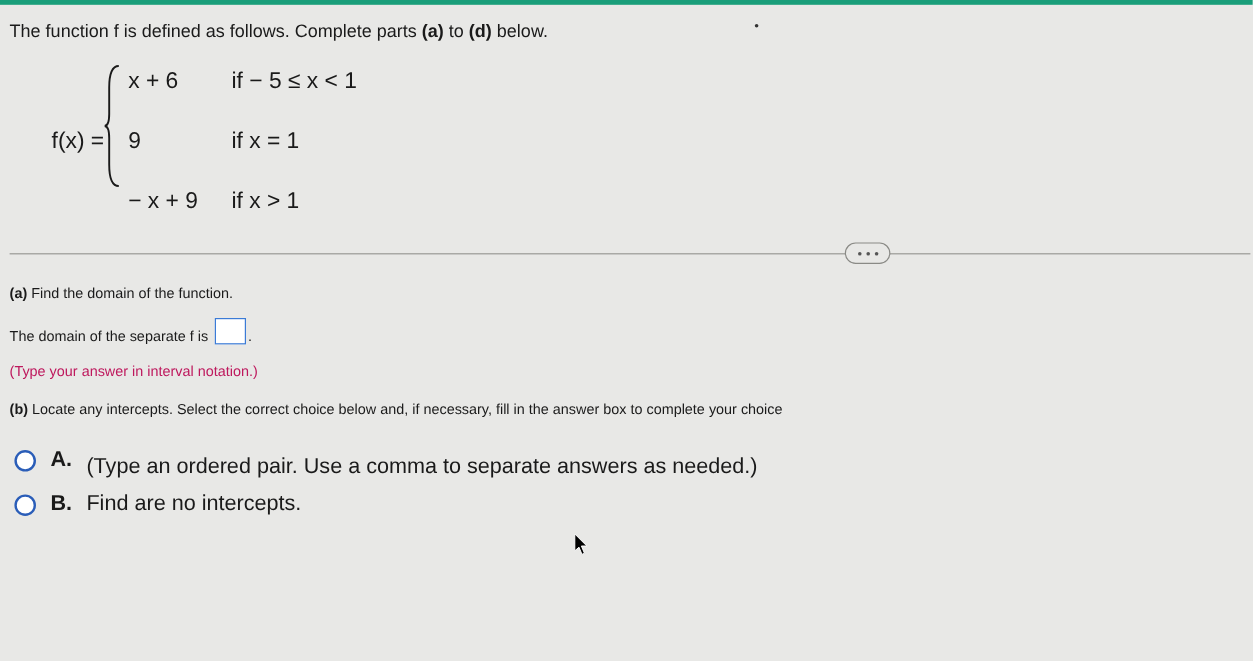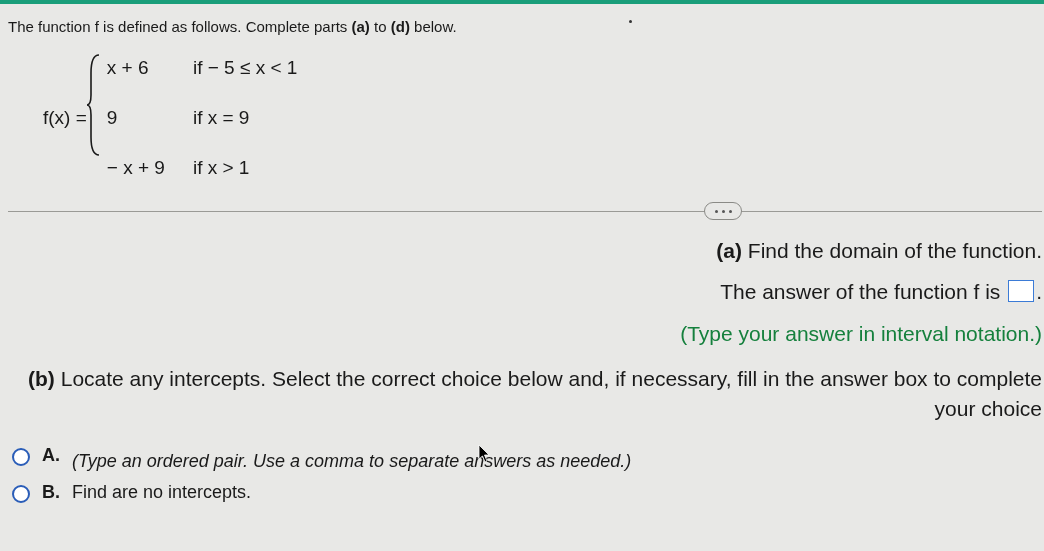--- a/index.html
+++ b/index.html
@@ -69,50 +69,50 @@
     justify-content: center;
   }
   .ellipsis-pill span {
     display: inline-block;
     width: 3px; height: 3px;
     background: #555;
     border-radius: 50%;
     margin: 0 2px;
   }
   .section { margin-bottom: 16px; }
-  .line { margin-bottom: 12px; font-size: 21px; line-height: 1.4; text-align: right; }
+  .line { margin-bottom: 12px; font-size: 12px; line-height: 1.4; }
   .input-box {
     display: inline-block;
     width: 26px;
     height: 22px;
     border: 1.5px solid #3b7bd6;
     background: #fff;
     vertical-align: -3px;
     margin: 0 2px;
   }
   .input-box.gray { border-color: #9a9a96; background: #dedede; }
-  .hint { color: #15803d; }
+  .hint { color: #be185d; }
   .radio-row {
     display: flex;
     align-items: flex-start;
     margin-left: 4px;
     margin-bottom: 10px;
   }
   .radio {
     width: 18px; height: 18px;
     border: 2px solid #2a5db8;
     border-radius: 50%;
     flex-shrink: 0;
     margin-top: 3px;
     margin-right: 12px;
     background: #fff;
   }
   .radio-label { font-weight: bold; margin-right: 10px; min-width: 20px; }
   .radio-body { flex: 1; }
-  .radio-body .sub { font-size: 18px; margin-top: 6px; font-style: italic; }
+  .radio-body .sub { font-size: 18px; margin-top: 6px; }
   .bold { font-weight: bold; }
   .dot-above {
     position: absolute;
     top: 20px;
     left: 629px;
     width: 3px; height: 3px;
     background: #333;
     border-radius: 50%;
   }
   .cursor {
@@ -138,41 +138,41 @@
     <div class="brace-wrap">
       <div class="brace">
         <svg width="14" height="104" viewBox="0 0 14 104">
           <path d="M12 2 Q4 2 4 20 L4 42 Q4 52 0 52 Q4 52 4 62 L4 84 Q4 102 12 102" fill="none" stroke="#1a1a1a" stroke-width="1.6"></path>
         </svg>
       </div>
       <div class="pieces">
         <span>x + 6</span>
         <span>if  − 5 ≤ x &lt; 1</span>
         <span>9</span>
-        <span>if x = 9</span>
+        <span>if x = 1</span>
         <span>− x + 9</span>
         <span>if x &gt; 1</span>
       </div>
     </div>
   </div>
 
   <div class="divider-row">
     <div class="ellipsis-pill">
       <span></span>
         <span></span>
         <span></span>
     </div>
   </div>
 
   <div class="section">
     <div class="line">
       <span class="bold">(a)</span><span> Find the domain of the function.</span>
     </div>
     <div class="line">
-      <span>The answer of the function f is </span><span class="input-box"></span><span>.</span>
+      <span>The domain of the separate f is </span><span class="input-box"></span><span>.</span>
     </div>
     <div class="line hint">(Type your answer in interval notation.)</div>
   </div>
 
   <div class="section">
     <div class="line">
       <span class="bold">(b)</span><span> Locate any intercepts. Select the correct choice below and, if necessary, fill in the answer box to complete your choice</span>
     </div>
 
     <div class="radio-row" style="margin-top:22px;">

